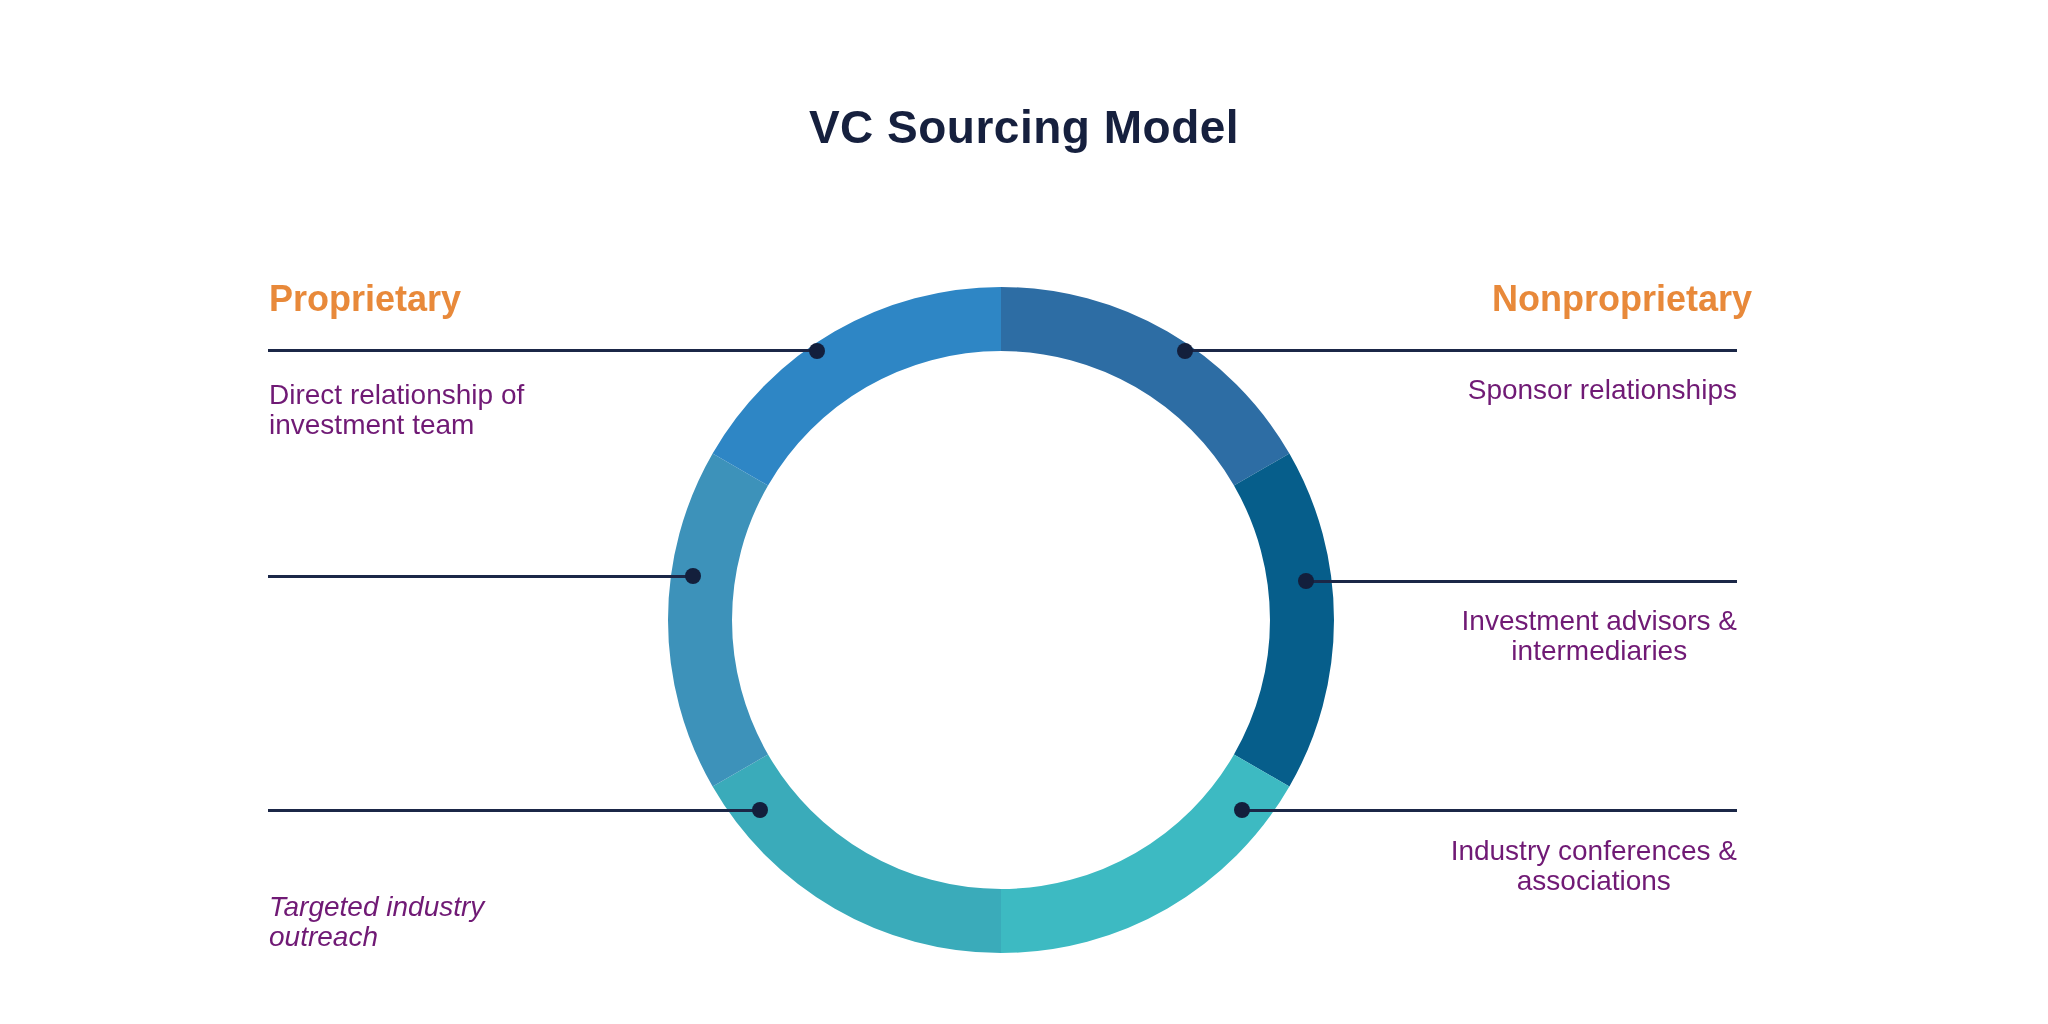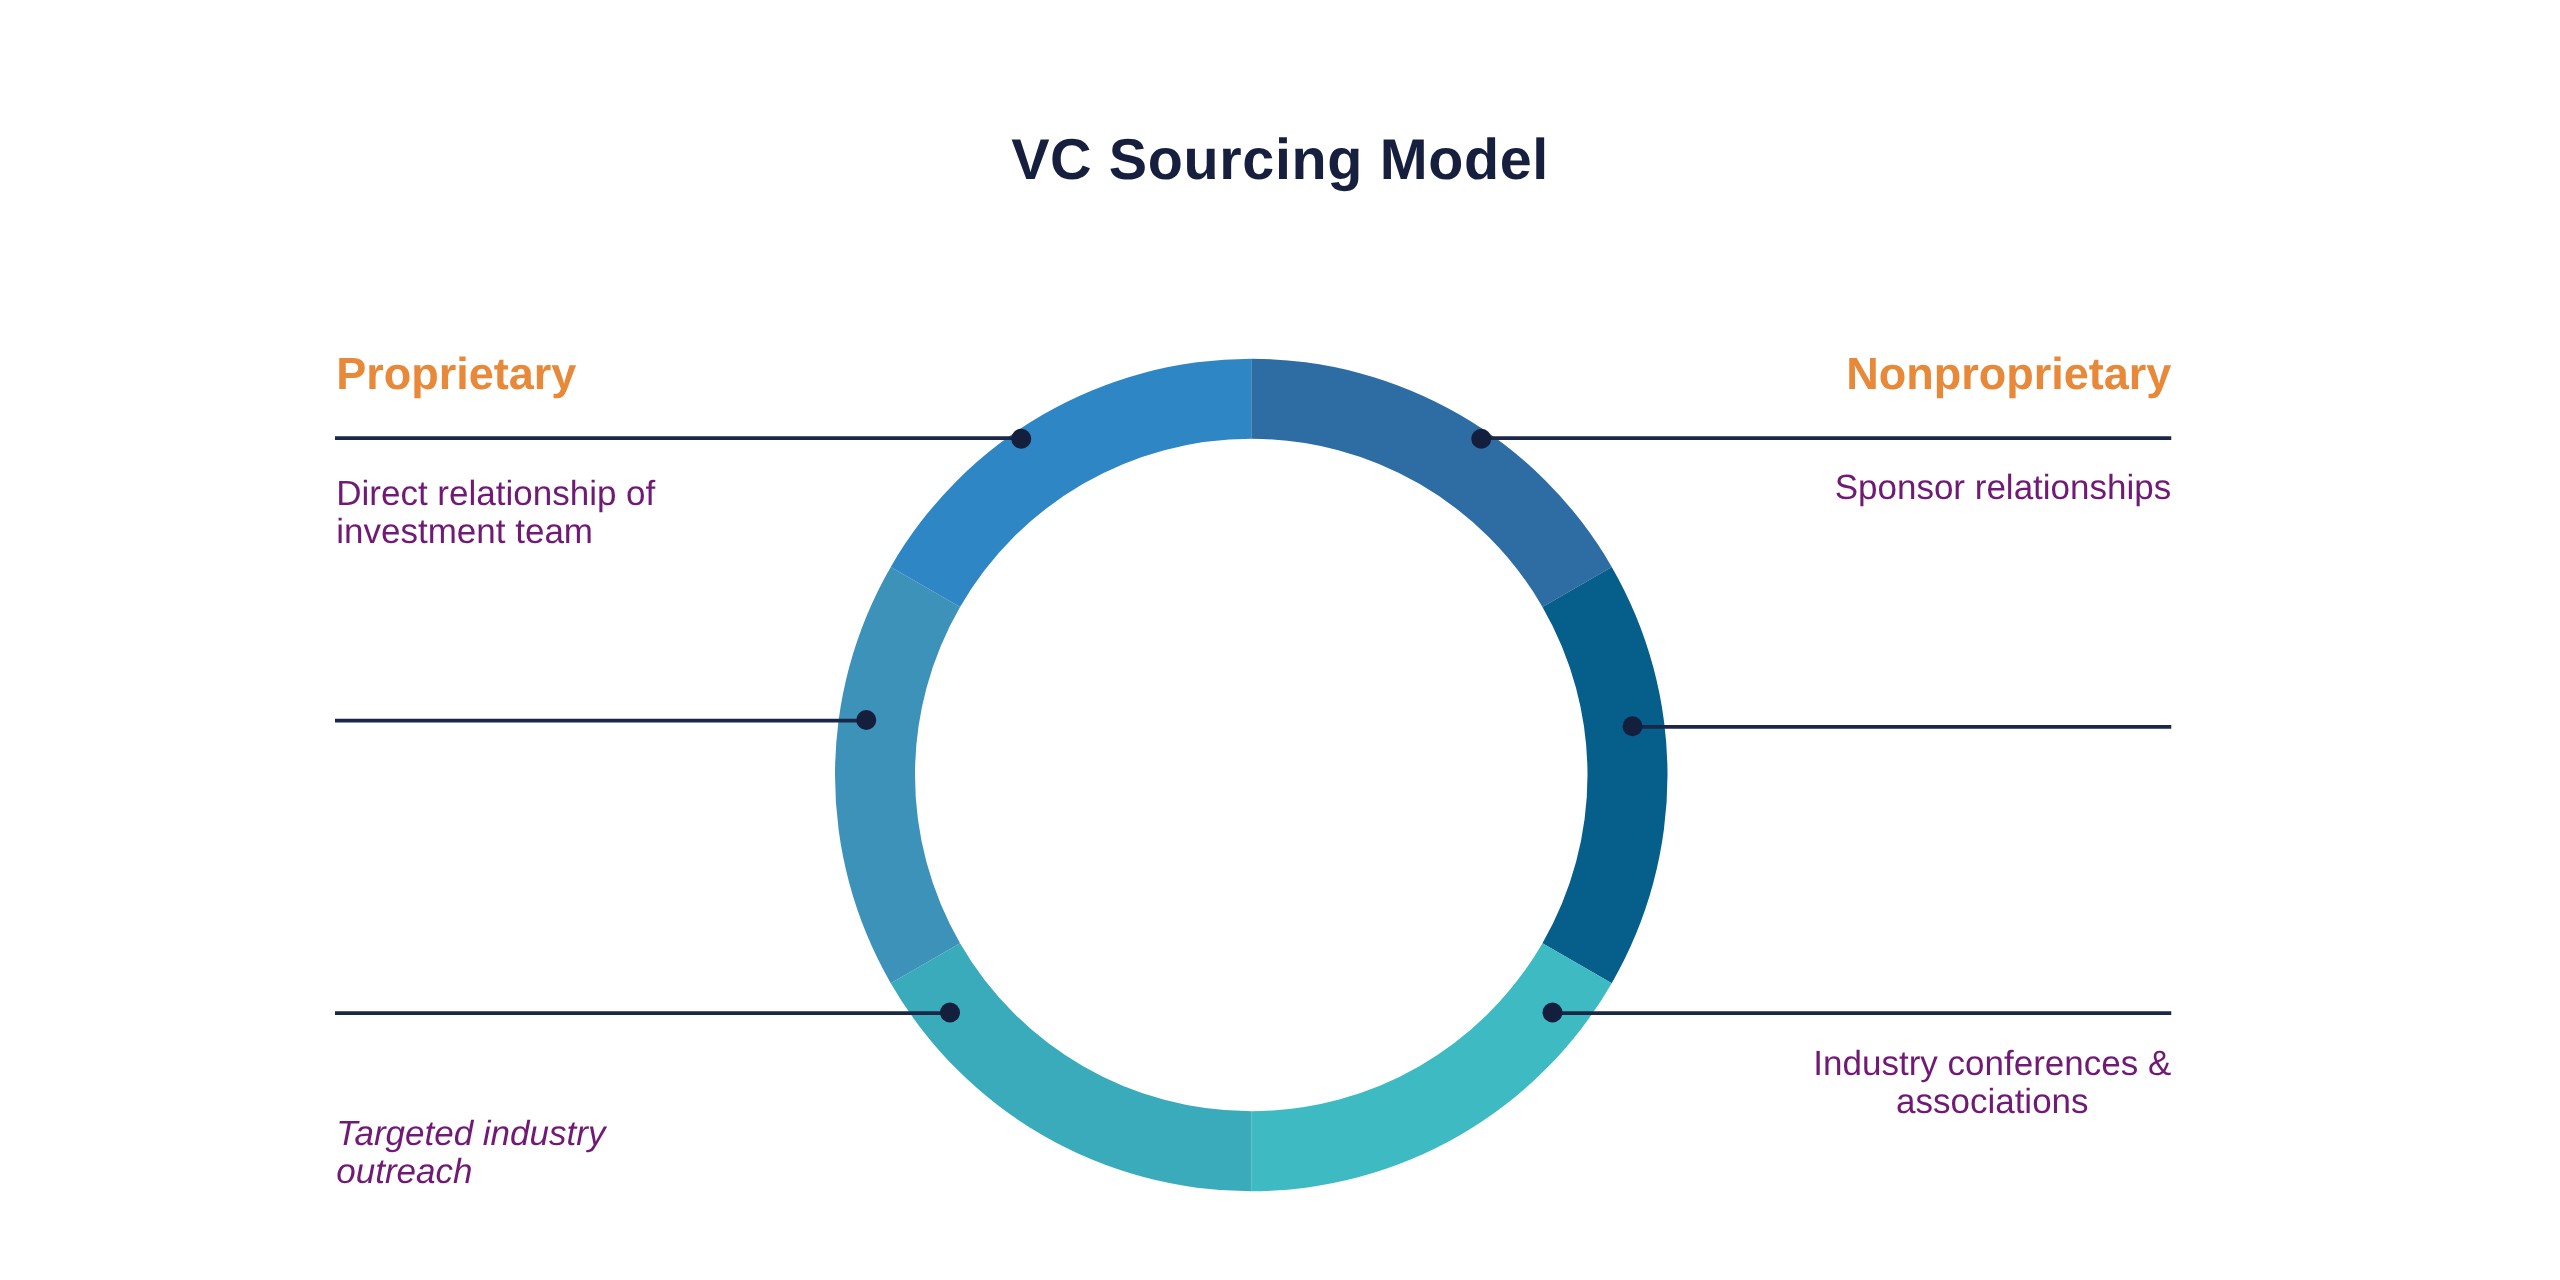--- a/index.html
+++ b/index.html
@@ -22,21 +22,21 @@
     color: #16203E;
   }
   .cat-header {
     position: absolute;
     font-size: 36px;
     font-weight: 700;
     color: #E8893A;
     text-align: right;
   }
   .cat-prop    { left: 269px;  top: 278px; }
-  .cat-nonprop { right: 311px; top: 278px; text-align: left; }
+  .cat-nonprop { right: 296px; top: 278px; text-align: left; }
 
   .ring-svg { position: absolute; top: 0; left: 0; }
 
   .cline {
     position: absolute;
     height: 3px;
     background: #1B2747;
   }
   .cdot {
     position: absolute;
@@ -104,20 +104,22 @@
 
   <div class="cline line-r1-r"></div>
   <div class="cdot dot-r1-r"></div>
   <div class="lab lab-right lab-r1-r">Sponsor relationships</div>
 
   <div class="cline line-r2-l"></div>
   <div class="cdot dot-r2-l"></div>
 
   <div class="cline line-r2-r"></div>
   <div class="cdot dot-r2-r"></div>
+  <div class="lab lab-right lab-r2-r">Investment advisors &amp;
+intermediaries</div>
 
   <div class="cline line-r3-l"></div>
   <div class="cdot dot-r3-l"></div>
   <div class="lab lab-left lab-r3-l">Targeted industry
 outreach</div>
 
   <div class="cline line-r3-r"></div>
   <div class="cdot dot-r3-r"></div>
   <div class="lab lab-right lab-r3-r">Industry conferences &amp;
 associations</div>

